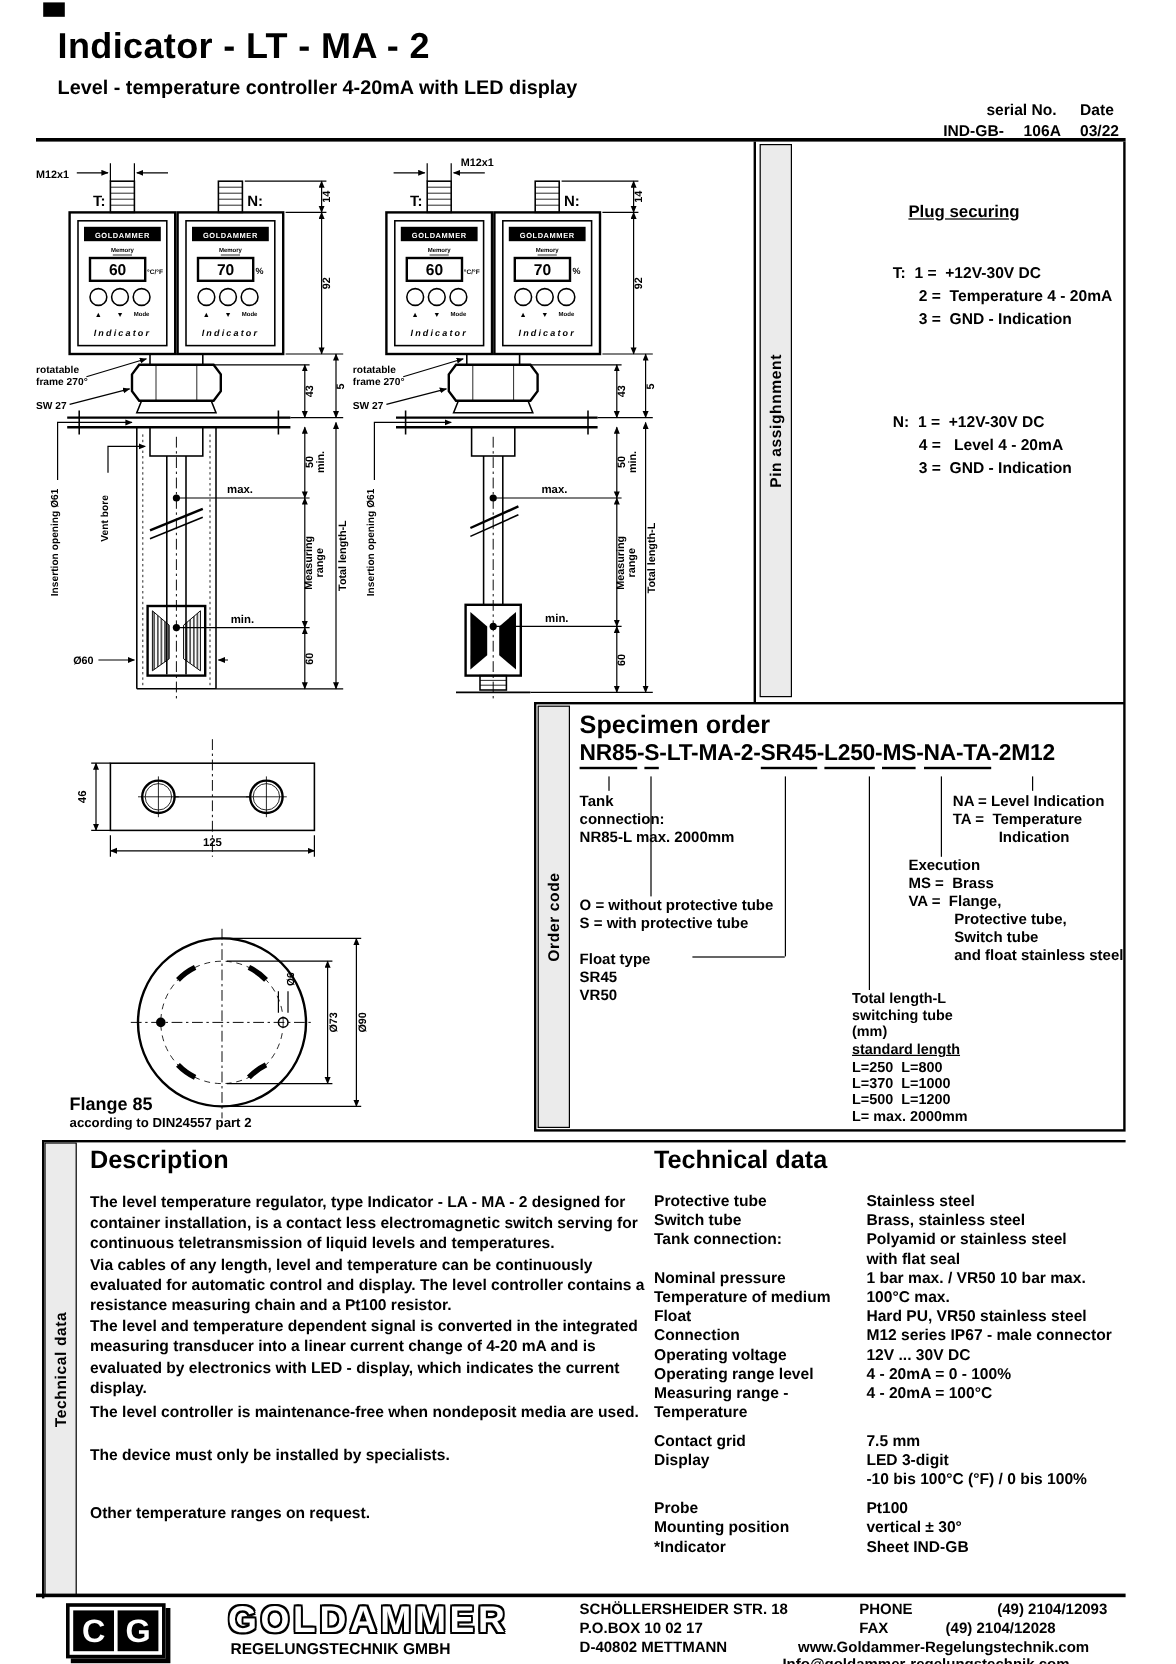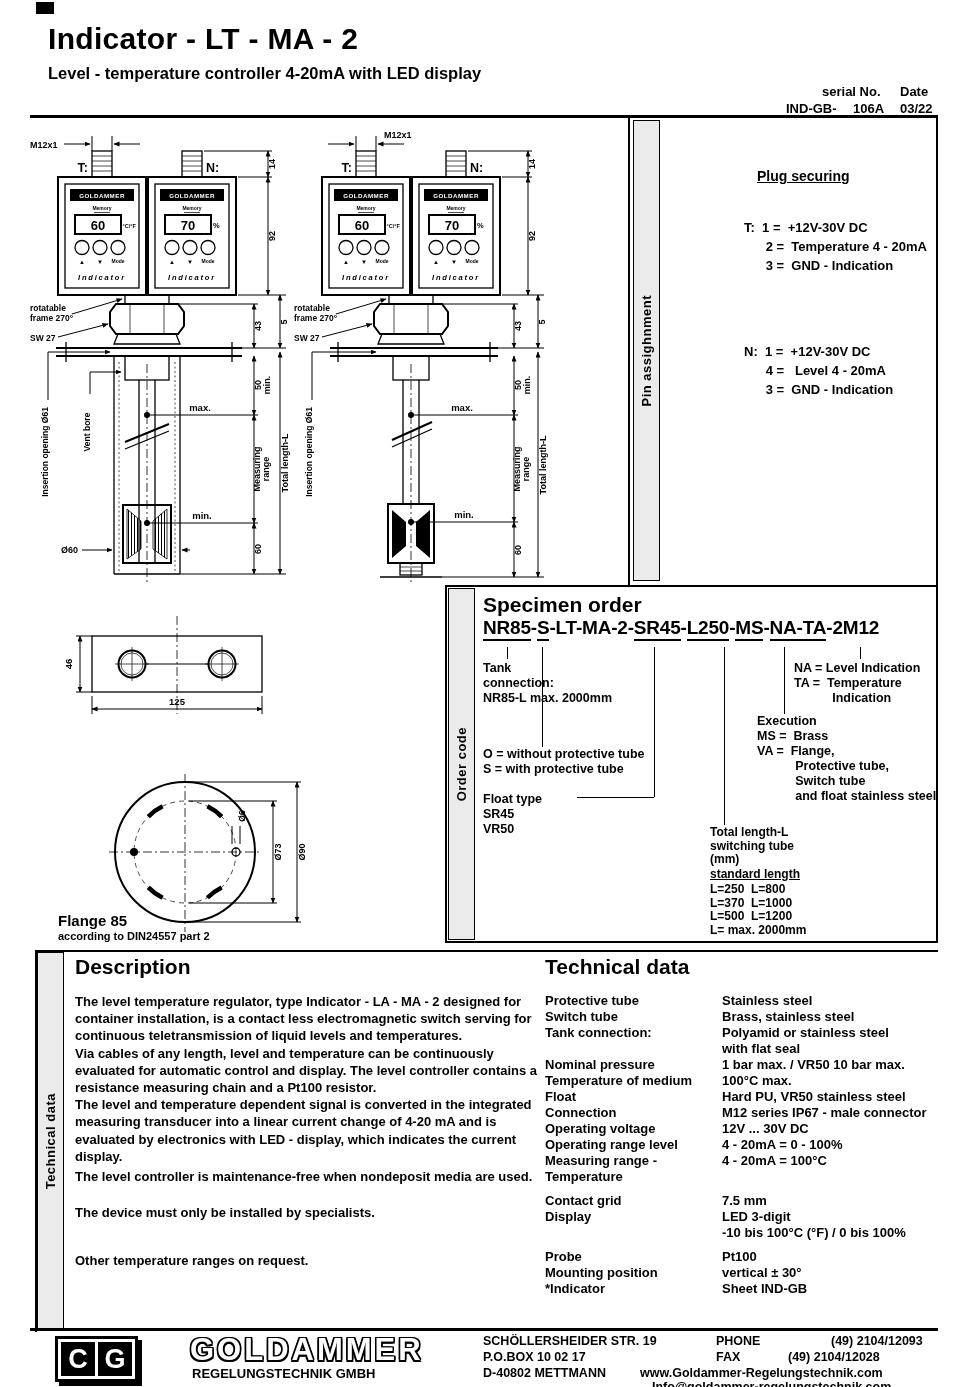--- a/index.html
+++ b/index.html
@@ -587,23 +587,23 @@
         <div class="val">Sheet IND-GB</div>
       </div>
   </div>
 
   <div class="rule" style="left:30px;top:1328px;width:908px;height:3px"></div>
   <div class="cg" style="left:55px;top:1336px">
     <span class="cg-letter">C</span><span class="cg-letter">G</span>
   </div>
   <div class="abs brand-outline" style="left:190px;top:1332px">GOLDAMMER</div>
   <div class="abs" style="left:192px;top:1366px;font-size:13px">REGELUNGSTECHNIK GMBH</div>
-  <div class="abs footer-line" style="left:483px;top:1334px">SCHÖLLERSHEIDER STR. 19</div>
+  <div class="abs footer-line" style="left:483px;top:1334px">SCHÖLLERSHEIDER STR. 18</div>
   <div class="abs footer-line" style="left:483px;top:1350px">P.O.BOX  10 02 17</div>
   <div class="abs footer-line" style="left:483px;top:1366px">D-40802 METTMANN</div>
   <div class="abs footer-line" style="left:716px;top:1334px">PHONE</div>
   <div class="abs footer-line" style="left:831px;top:1334px">(49) 2104/12093</div>
   <div class="abs footer-line" style="left:716px;top:1350px">FAX</div>
   <div class="abs footer-line" style="left:788px;top:1350px">(49) 2104/12028</div>
-  <div class="abs footer-line" style="left:640px;top:1366px">www.Goldammer-Regelungstechnik.com</div>
+  <div class="abs footer-line" style="left:665px;top:1366px">www.Goldammer-Regelungstechnik.com</div>
   <div class="abs footer-line" style="left:652px;top:1380px">Info@goldammer-regelungstechnik.com</div>
 
 </div>
 
 </body></html>

